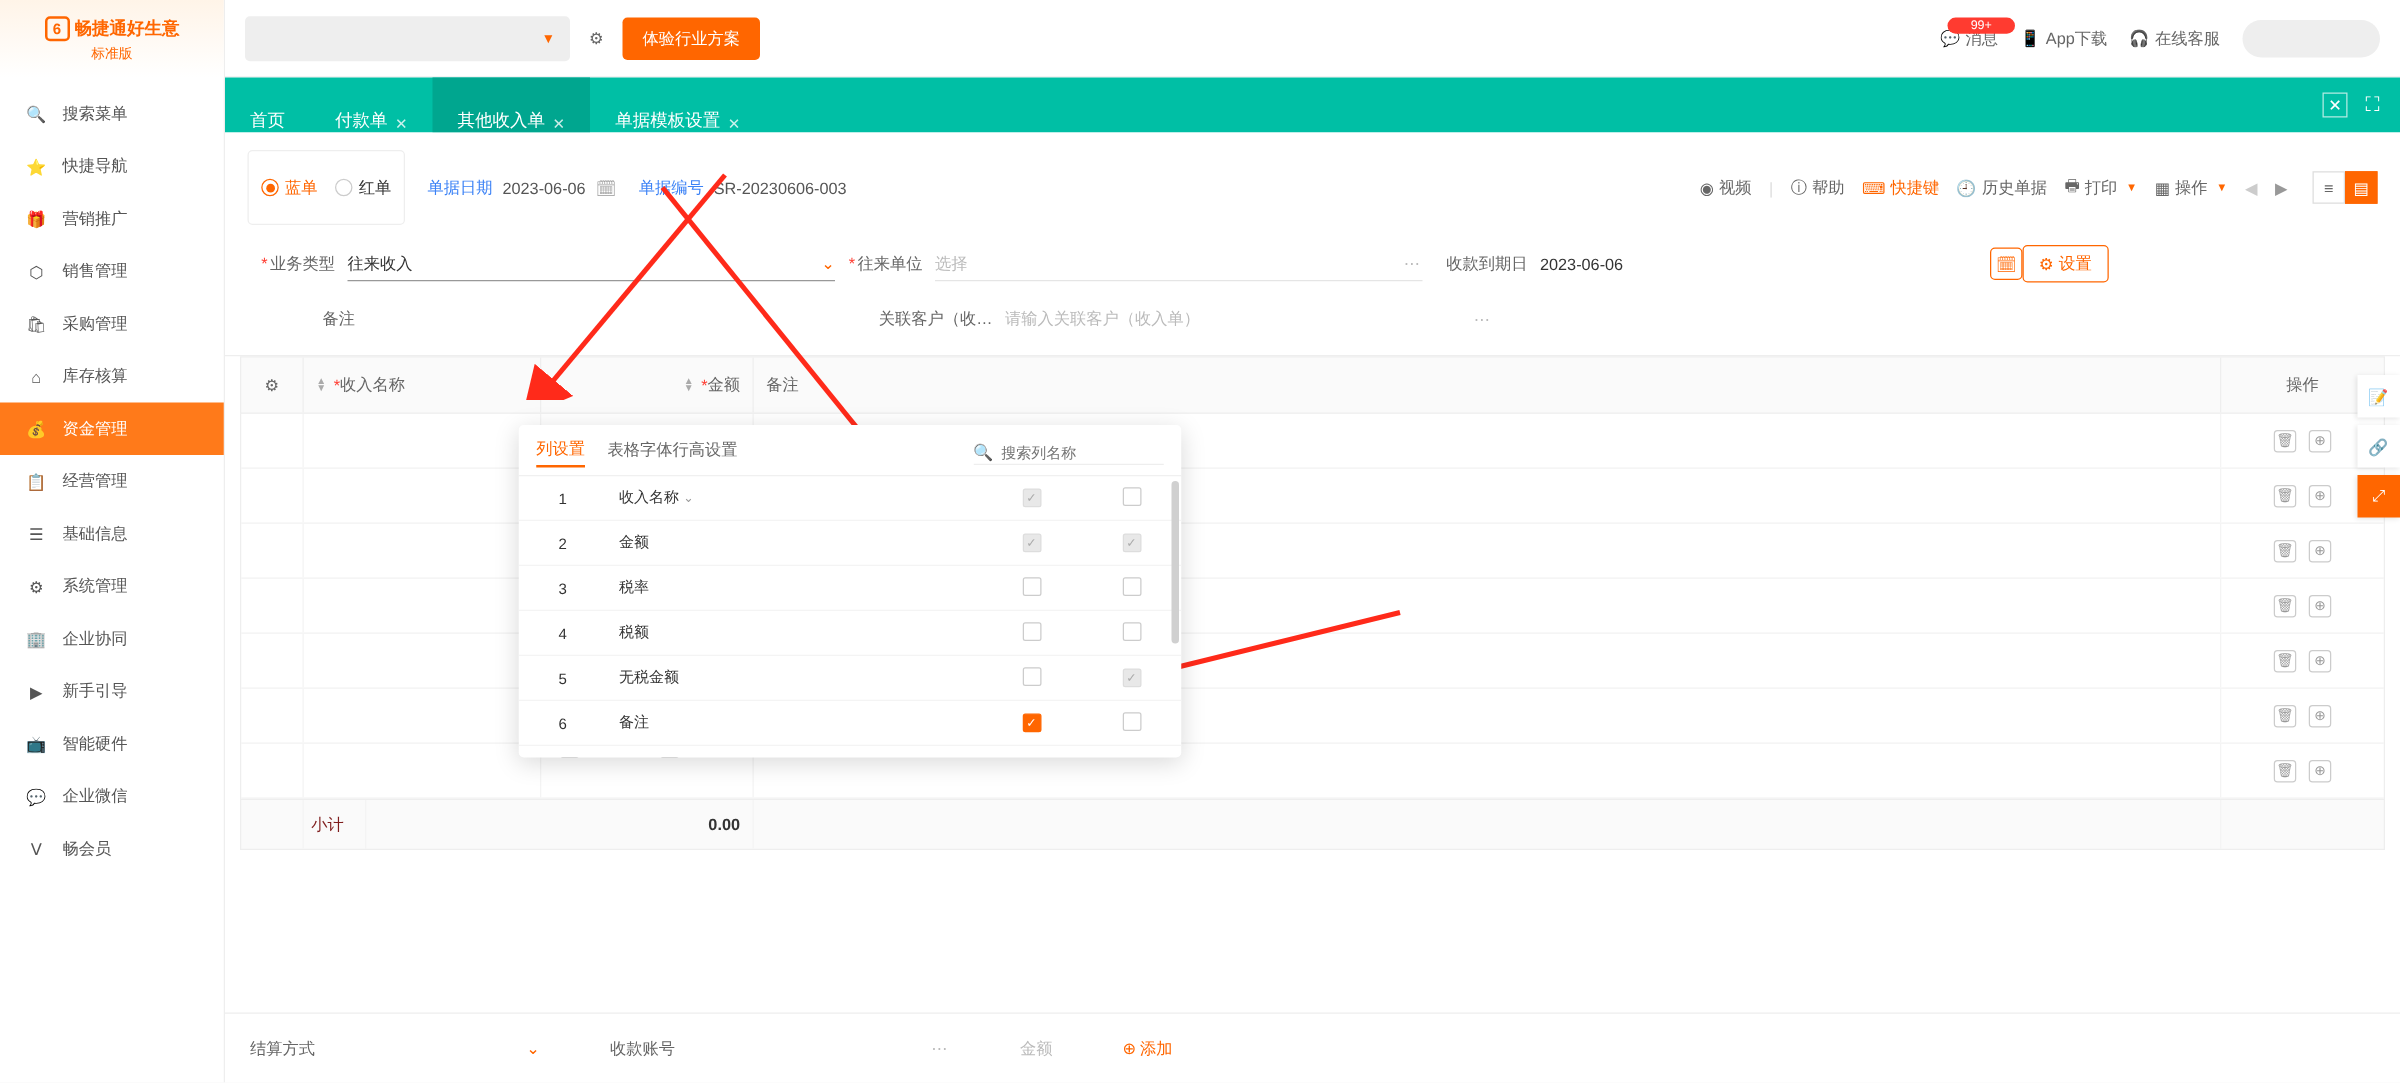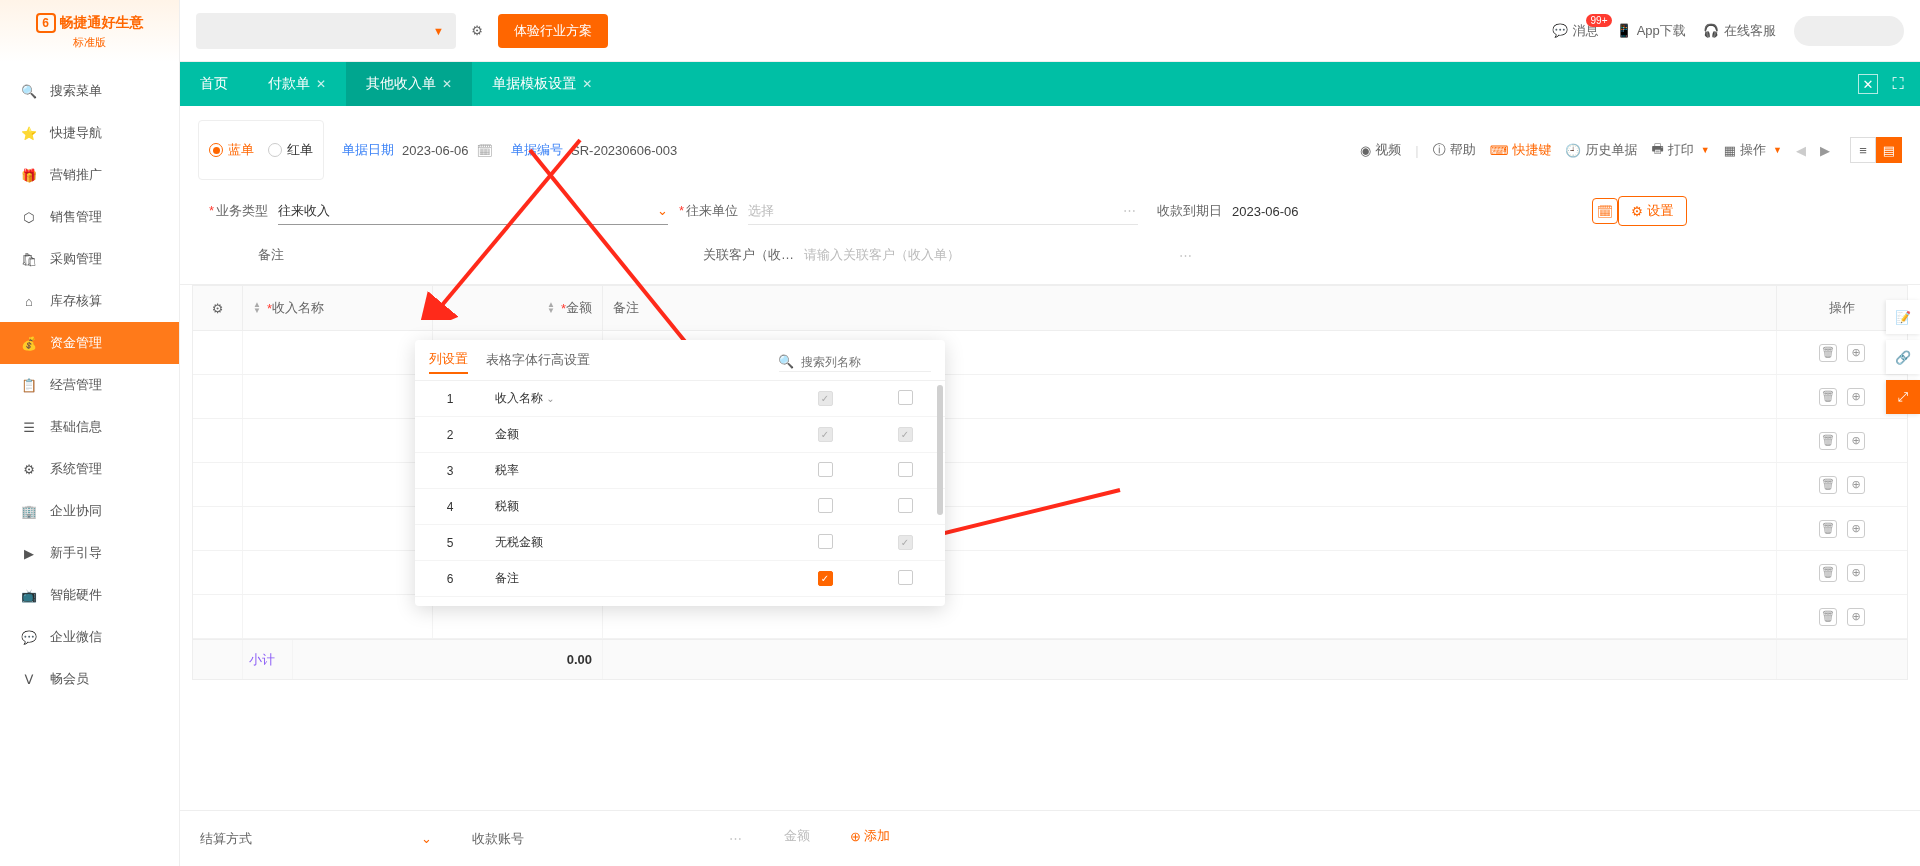--- a/index.html
+++ b/index.html
@@ -22,25 +22,25 @@
     
     .main { flex: 1; display: flex; flex-direction: column; background: #fff; position: relative; }
     
     .topbar { height: 62px; display: flex; align-items: center; padding: 0 16px; border-bottom: 1px solid #eee; gap: 12px; background: #fff; }
     .account-box { width: 260px; height: 36px; background: #eeeeee; border-radius: 4px; display: flex; align-items: center; padding: 0 12px; color: #888; justify-content: space-between; }
     .chevron-down { color: #ff6600; font-size: 11px; }
     .gear-btn { width: 18px; height: 18px; display: flex; align-items: center; justify-content: center; color: #666; cursor: pointer; }
     .cta-btn { background: #ff6600; color: #fff; border: none; padding: 8px 16px; border-radius: 4px; cursor: pointer; font-size: 13px; }
     .top-right { margin-left: auto; display: flex; align-items: center; gap: 18px; color: #666; }
     .tr-link { display: flex; align-items: center; gap: 4px; cursor: pointer; position: relative; }
-    .badge { position: absolute; top: -8px; right: -14px; background: #ff3b30; color: #fff; font-size: 10px; padding: 1px 5px; border-radius: 8px; }
+    .badge { position: absolute; top: -8px; right: -14px; background: #ff3b30; color: #fff; font-size: 10px; padding: 1px 19px; border-radius: 8px; }
     .user-pill { width: 110px; height: 30px; background: #eee; border-radius: 15px; }
     
     .tabsbar { height: 44px; background: #00bfa5; display: flex; align-items: center; color: #fff; }
-    .tab { padding: 0 20px; height: 100%; display: flex; align-items: center; gap: 6px; cursor: pointer; font-size: 14px; }
+    .tab { padding: 0 20px; height: 100%; display: flex; align-items: flex-end; gap: 6px; cursor: pointer; font-size: 14px; }
     .tab.active { background: #00a68f; }
     .tab .x { font-size: 12px; opacity: .8; }
     .tabs-right { margin-left: auto; display: flex; align-items: center; gap: 10px; padding-right: 12px; }
     .tabs-right .sq { width: 20px; height: 20px; border: 1px solid rgba(255,255,255,.7); display: flex; align-items: center; justify-content: center; cursor: pointer; }
     
     .form-panel { padding: 14px 18px 0 18px; background: #fff; border-bottom: 1px solid #eee; }
     .toolbar-row { display: flex; align-items: center; gap: 18px; }
     .radio-pair { display: flex; align-items: center; gap: 14px; border: 1px solid #eee; padding: 20px 10px; border-radius: 4px; }
     .radio { display: flex; align-items: center; gap: 5px; cursor: pointer; }
     .radio .dot { width: 14px; height: 14px; border-radius: 50%; border: 1px solid #ccc; display: flex; align-items: center; justify-content: center; }
@@ -110,21 +110,21 @@
     .chk.gray { background: #e8e8e8; border-color: #ddd; color: #aaa; font-size: 10px; }
     .chk.gray::after { content: "✓"; }
     .pop-foot { display: flex; justify-content: flex-end; gap: 10px; padding: 12px 14px; border-top: 1px solid #eee; }
     .btn { padding: 6px 18px; border-radius: 3px; cursor: pointer; font-size: 13px; }
     .btn-plain { border: 1px solid #ddd; background: #fff; color: #555; }
     .btn-outline-orange { border: 1px solid #ff6600; color: #ff6600; background: #fff; }
     .btn-orange { background: #ff6600; color: #fff; border: 1px solid #ff6600; }
     .pop-scrollbar { position: absolute; right: 2px; top: 4px; width: 6px; height: 130px; background: #d0d0d0; border-radius: 3px; }
     
     
-    .bottom-row { padding: 16px 20px; display: flex; align-items: flex-start; gap: 40px; border-top: 1px solid #eee; background: #fff; }
+    .bottom-row { padding: 16px 20px; display: flex; align-items: center; gap: 56px; border-top: 1px solid #eee; background: #fff; }
     .add-link { color: #ff6600; cursor: pointer; display: flex; align-items: center; gap: 3px; }
     
     
     .side-tools { position: absolute; right: 0; top: 300px; display: flex; flex-direction: column; gap: 6px; }
     .side-tools .st { width: 34px; height: 34px; background: #fff; box-shadow: -1px 1px 4px rgba(0,0,0,.1); display: flex; align-items: center; justify-content: center; color: #666; cursor: pointer; }
     .side-tools .st.act { background: #ff6600; color: #fff; }
     
     
     .arrow { position: absolute; pointer-events: none; }
   </style>
@@ -448,21 +448,21 @@
             <div class="gc col-amount"></div>
             <div class="gc col-remark"></div>
             <div class="gc col-ops">
               <span class="op-ic">🗑</span>
               <span class="op-ic">⊕</span>
             </div>
           </div>
         </div>
       <div class="subtotal">
         <div class="gc gear-cell"></div>
-        <div class="gc col-name" style="width:50px;padding-left:6px;color:#8b5cf6;">小计</div>
+        <div class="gc col-name" style="width:50px;padding-left:6px;color:#7f1d1d;">小计</div>
         <div class="gc col-amount" style="justify-content:flex-end;width:310px;font-weight:bold;">0.00</div>
         <div class="gc col-remark"></div>
         <div class="gc col-ops"></div>
       </div>
     </div>
 
     <div class="bottom-row">
       <div class="field">
         <span class="flabel" style="min-width:auto;">结算方式</span>
         <div class="finput" style="min-width:170px;border:none;">

